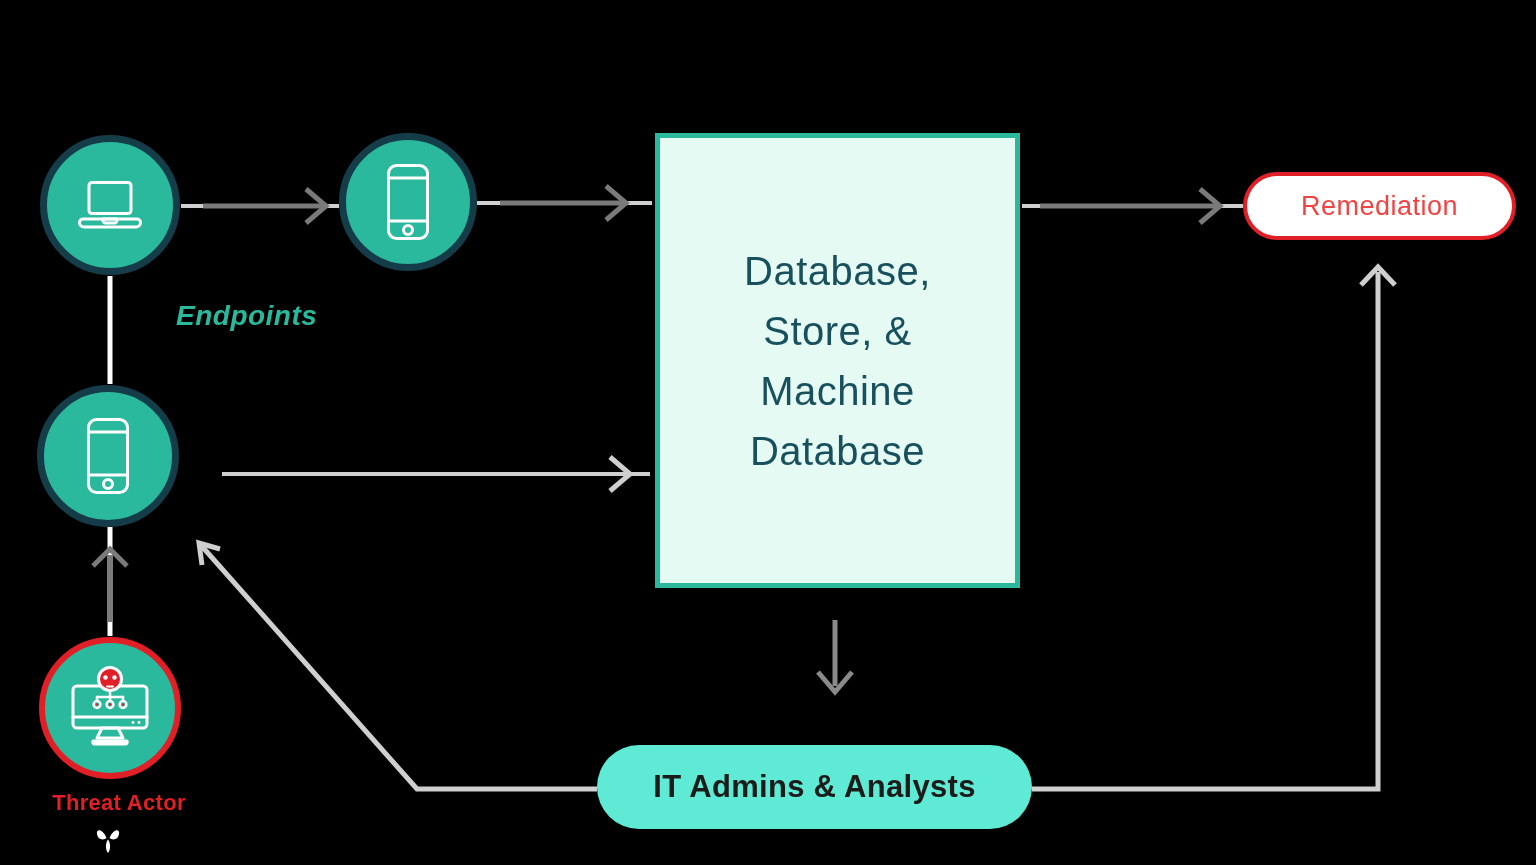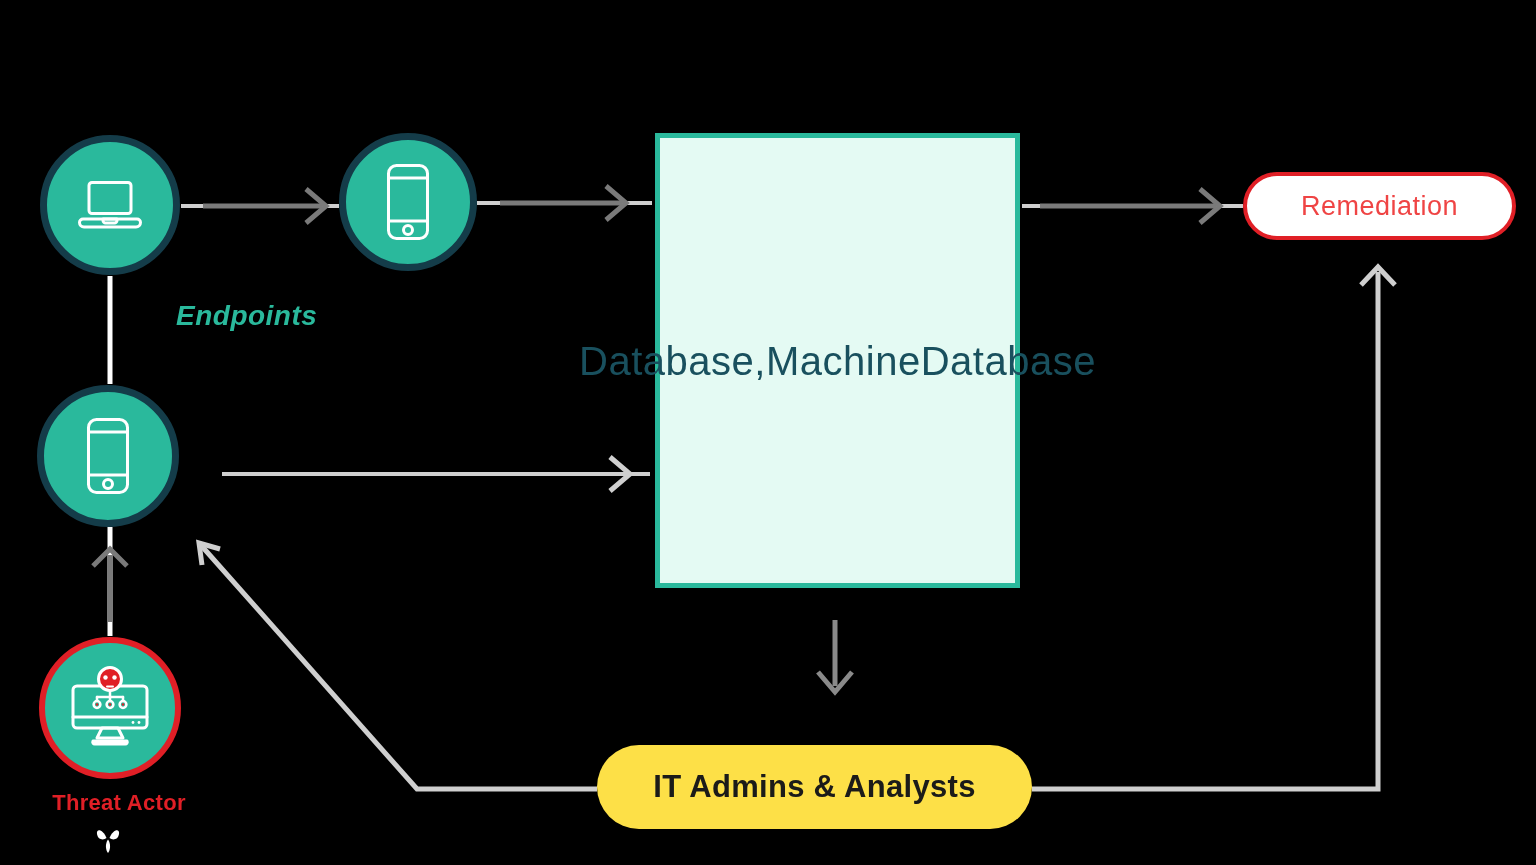--- a/index.html
+++ b/index.html
@@ -13,36 +13,36 @@
   .node-circle{
     position:absolute;border-radius:50%;background:#2ab99c;
     border:7px solid #143c49;box-sizing:border-box;
     display:flex;align-items:center;justify-content:center;
   }
   .node-circle.threat{border-color:#e01f26;border-width:6px;}
   
   .db-box{
     position:absolute;left:655px;top:133px;width:365px;height:455px;
     background:#e4faf3;border:5px solid #2ab99c;box-sizing:border-box;
-    display:flex;flex-direction:row;align-items:center;justify-content:center;
+    display:flex;flex-direction:column;align-items:center;justify-content:center;
   }
   .db-line{
     color:#19505e;font-size:40px;line-height:60px;font-weight:500;
     letter-spacing:0.5px;text-align:center;white-space:nowrap;
   }
   
   .pill-remediation{
     position:absolute;left:1243px;top:172px;width:273px;height:68px;
     background:#ffffff;border:4px solid #e01f26;border-radius:34px;box-sizing:border-box;
     display:flex;align-items:center;justify-content:center;
     color:#ef4444;font-size:27px;font-weight:500;letter-spacing:0.5px;
   }
   .pill-itadmins{
     position:absolute;left:597px;top:745px;width:435px;height:84px;
-    background:#fde047;border-radius:42px;
+    background:#5eead4;border-radius:42px;
     display:flex;align-items:center;justify-content:center;
     color:#1b1b19;font-size:31px;font-weight:700;letter-spacing:0.3px;
   }
   
   .lbl-endpoints{
     position:absolute;left:176px;top:300px;width:170px;
     color:#2ab99c;font-size:28px;font-weight:700;letter-spacing:0.5px;font-style:italic;
   }
   .lbl-threat{
     position:absolute;left:14px;top:790px;width:210px;text-align:center;
@@ -166,20 +166,21 @@
   <div class="lbl-threat">Threat Actor</div>
 
   <svg class="abs" style="left:93px;top:825px;" width="30" height="32" viewBox="0 0 30 32" fill="#ffffff">
     <path d="M13.5,13 C10,4 3,3 4,9 C5,15 10.5,15.5 13.5,13 Z"></path>
     <path d="M16.5,13 C20,4 27,3 26,9 C25,15 19.5,15.5 16.5,13 Z"></path>
     <path d="M15,14.5 C12,18.5 12.5,25 15,28 C17.5,25 18,18.5 15,14.5 Z"></path>
   </svg>
 
   <div class="db-box">
     <span class="db-line">Database,</span>
+    <span class="db-line">Store, &amp;</span>
     <span class="db-line">Machine</span>
     <span class="db-line">Database</span>
   </div>
 
   <div class="pill-remediation">
     <span>Remediation</span>
   </div>
 
   <div class="pill-itadmins">
     <span>IT Admins &amp; Analysts</span>

